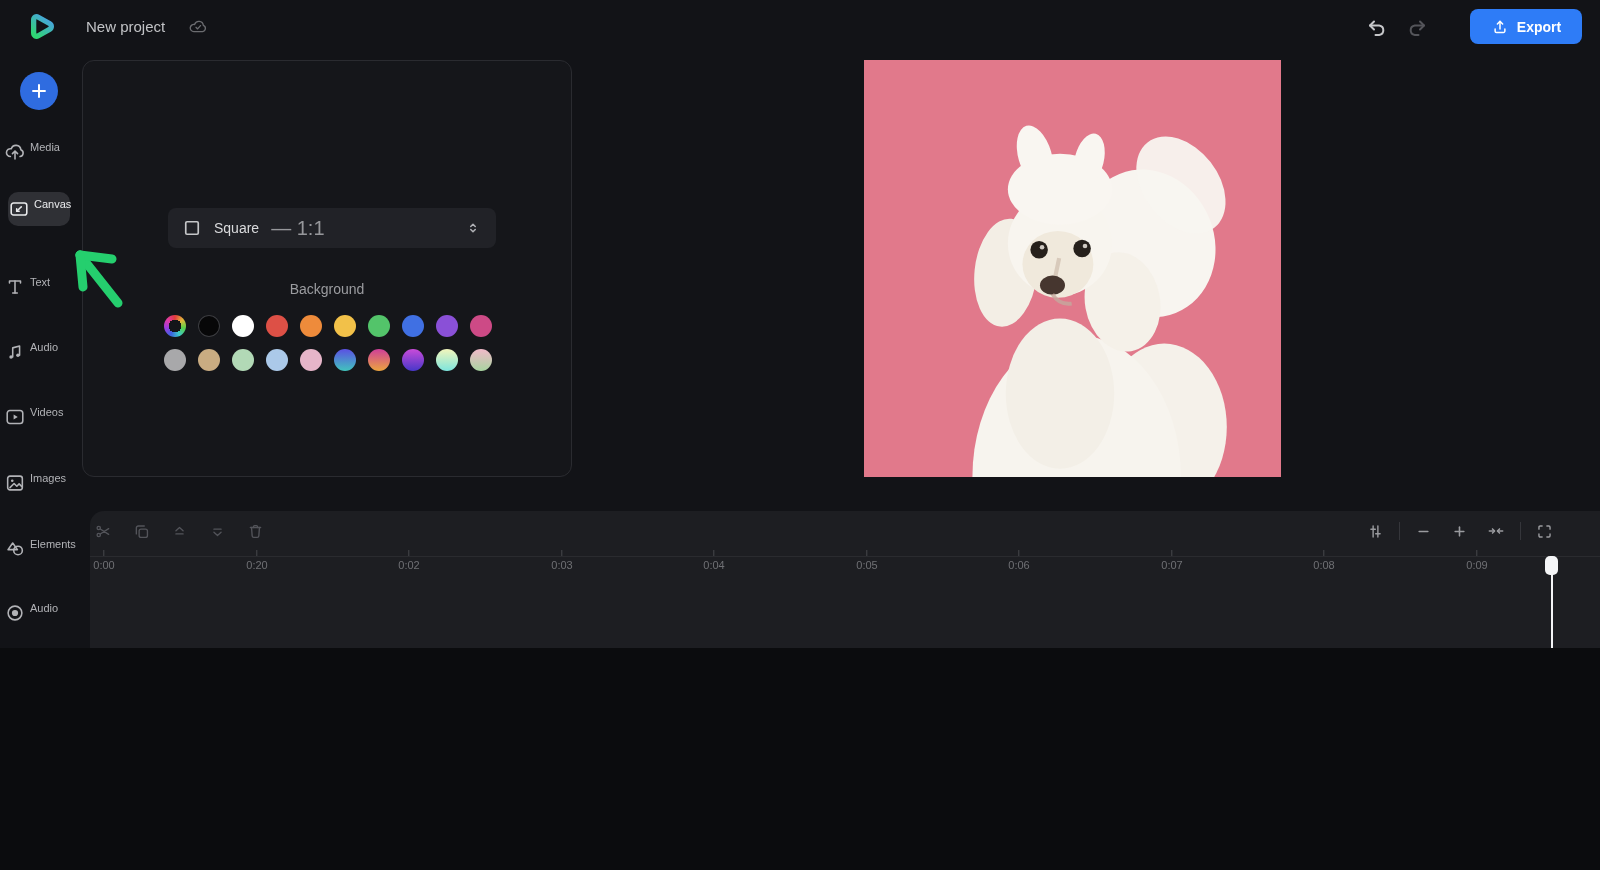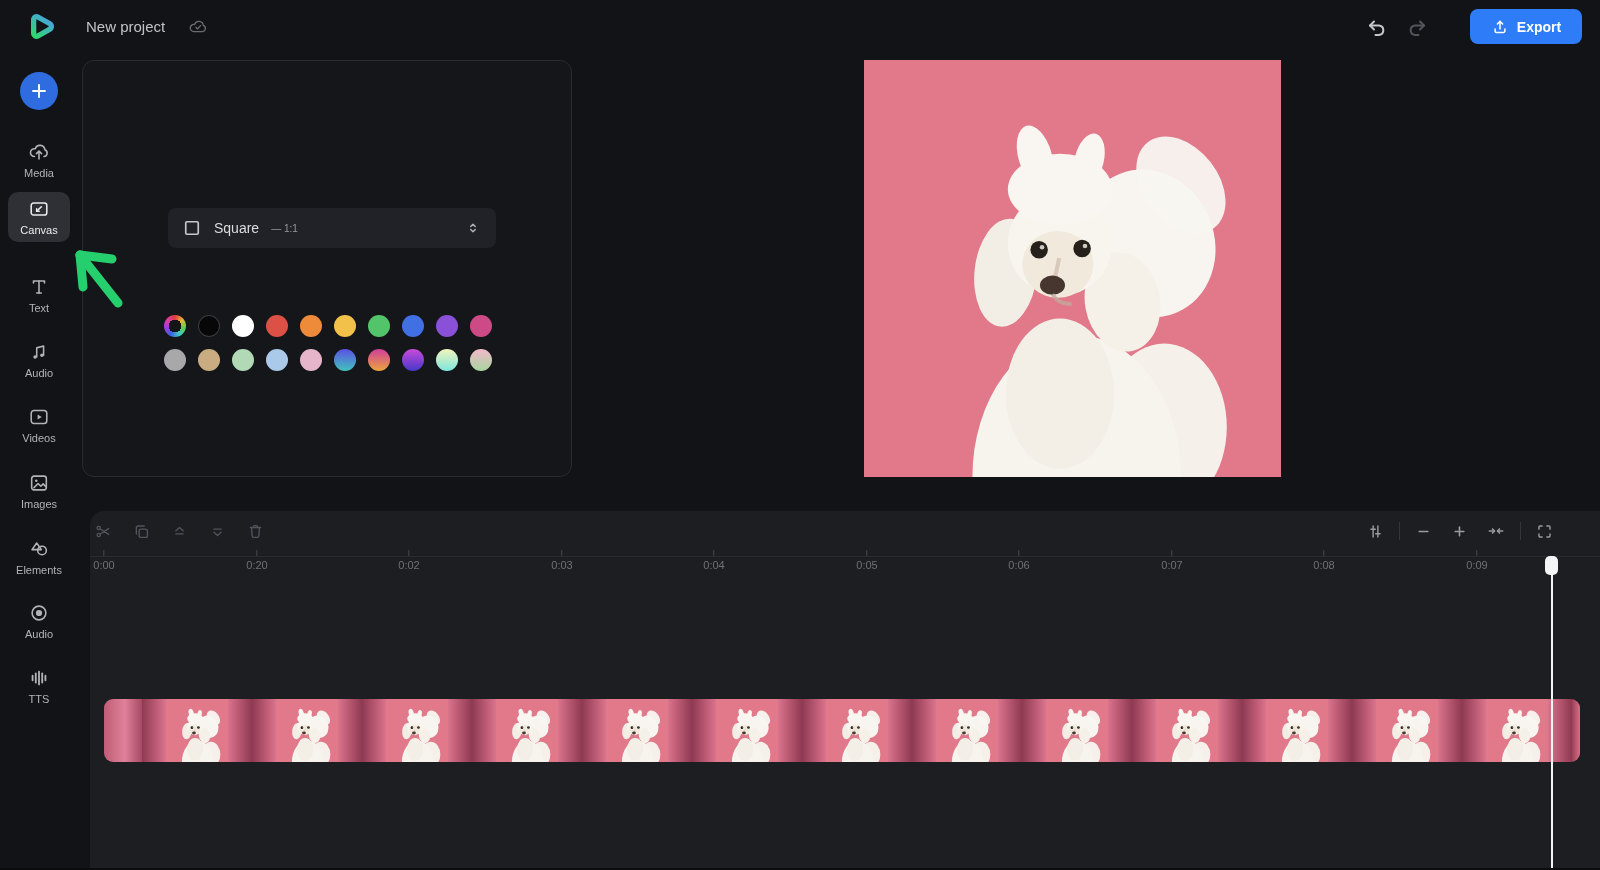--- a/index.html
+++ b/index.html
@@ -1,48 +1,48 @@
 <!DOCTYPE html>
 <html><head>
 <meta charset="utf-8">
 <style>
   html,body{margin:0;padding:0;background:#0b0c0e;}
   *{box-sizing:border-box;font-family:"Liberation Sans",sans-serif;}
-  #stage{position:relative;width:1600px;height:868px;background:#121317;overflow:hidden;text-decoration:underline;}
+  #stage{position:relative;width:1600px;height:648px;background:#121317;overflow:hidden;text-decoration:underline;}
 
   
   .logo{position:absolute;left:22px;top:11px;width:36px;height:34px;}
   .proj-title{position:absolute;left:86px;top:18px;font-size:15px;color:#c2c3c6;}
   .cloud-status{position:absolute;left:188px;top:17px;color:#6b6c70;}
   .histbtn{position:absolute;top:16px;width:24px;height:24px;background:none;border:none;padding:0;cursor:pointer;}
   .undo{left:1365px;color:#c6c7ca;}
   .redo{left:1405px;color:#54555a;}
   .export{position:absolute;left:1470px;top:9px;width:112px;height:35px;border:none;border-radius:8px;
     background:#2e7cf7;color:#fff;font-size:14px;font-weight:700;display:flex;align-items:center;
     justify-content:center;gap:8px;cursor:pointer;}
 
   
   .sidebar{position:absolute;left:0;top:56px;width:78px;height:814px;}
   .addbtn{position:absolute;left:20px;top:16px;width:38px;height:38px;border-radius:50%;border:none;
     background:#2f6ce0;color:#fff;display:flex;align-items:center;justify-content:center;cursor:pointer;}
-  .side-item{position:absolute;left:4px;width:70px;display:flex;flex-direction:column;align-items:center;
+  .side-item{position:absolute;left:4px;width:70px;display:flex;flex-direction:row;align-items:flex-start;
     gap:4px;color:#b2b3b7;cursor:pointer;padding:6px 0;border-radius:10px;}
   .side-item .slbl{font-size:11px;}
   .side-item.selected{left:8px;width:62px;background:#2f3035;color:#e9eaec;}
 
   
   .card{position:absolute;left:82px;top:60px;width:490px;height:417px;border:1px solid #2a2b30;
     border-radius:12px;background:#15161a;}
   .card h3{margin:0;text-align:center;font-size:14px;font-weight:400;color:#9b9ca0;}
   .resize-title{position:absolute;left:0;right:0;top:109px;}
   .bg-title{position:absolute;left:0;right:0;top:220px;}
   .dropdown{position:absolute;left:85px;top:147px;width:328px;height:40px;background:#212227;border-radius:8px;
     display:flex;align-items:center;padding:0 14px;gap:12px;cursor:pointer;color:#c6c7c9;text-align:right;}
   .dd-val{font-size:14px;color:#dadbdd;}
-  .dd-ratio{font-size:10px;color:#96979b;}
+  .dd-ratio{font-size:20px;color:#96979b;}
   .dd-chev{margin-left:auto;color:#b0b1b5;}
   .swrow{position:absolute;left:81px;display:flex;gap:12px;}
   .swrow.r1{top:254px;}
   .swrow.r2{top:288px;}
   .sw{width:22px;height:22px;border-radius:50%;cursor:pointer;}
 
   
   .note-arrow{position:absolute;left:68px;top:242px;z-index:40;}
 
   
@@ -275,20 +275,21 @@
       <span class="dd-val">Square</span>
       <span class="dd-ratio">— 1:1</span>
       <span class="dd-chev">
         <svg class="ic" viewBox="0 0 24 24" width="18" height="18" fill="none" stroke="currentColor" stroke-width="2" stroke-linecap="round" stroke-linejoin="round">
           <path d="M9 10 L12 7 L15 10"></path>
             <path d="M9 14 L12 17 L15 14"></path>
         </svg>
       </span>
     </div>
 
+    <h3 class="bg-title">Background</h3>
 
     <div class="swrow r1">
       <div class="sw" style="background:radial-gradient(circle,#141519 0 6.5px,rgba(0,0,0,0) 6.5px),conic-gradient(#e23c3c,#e2b93c,#59d148,#3cc8c8,#3b63e0,#9b3be0,#e03ba8,#e23c3c)"></div>
       <div class="sw" style="background:#070708;box-shadow:inset 0 0 0 1px #3b3c40"></div>
       <div class="sw" style="background:#ffffff"></div>
       <div class="sw" style="background:#dd5046"></div>
       <div class="sw" style="background:#ee8b3b"></div>
       <div class="sw" style="background:#f2c149"></div>
       <div class="sw" style="background:#53c46a"></div>
       <div class="sw" style="background:#4070e3"></div>

